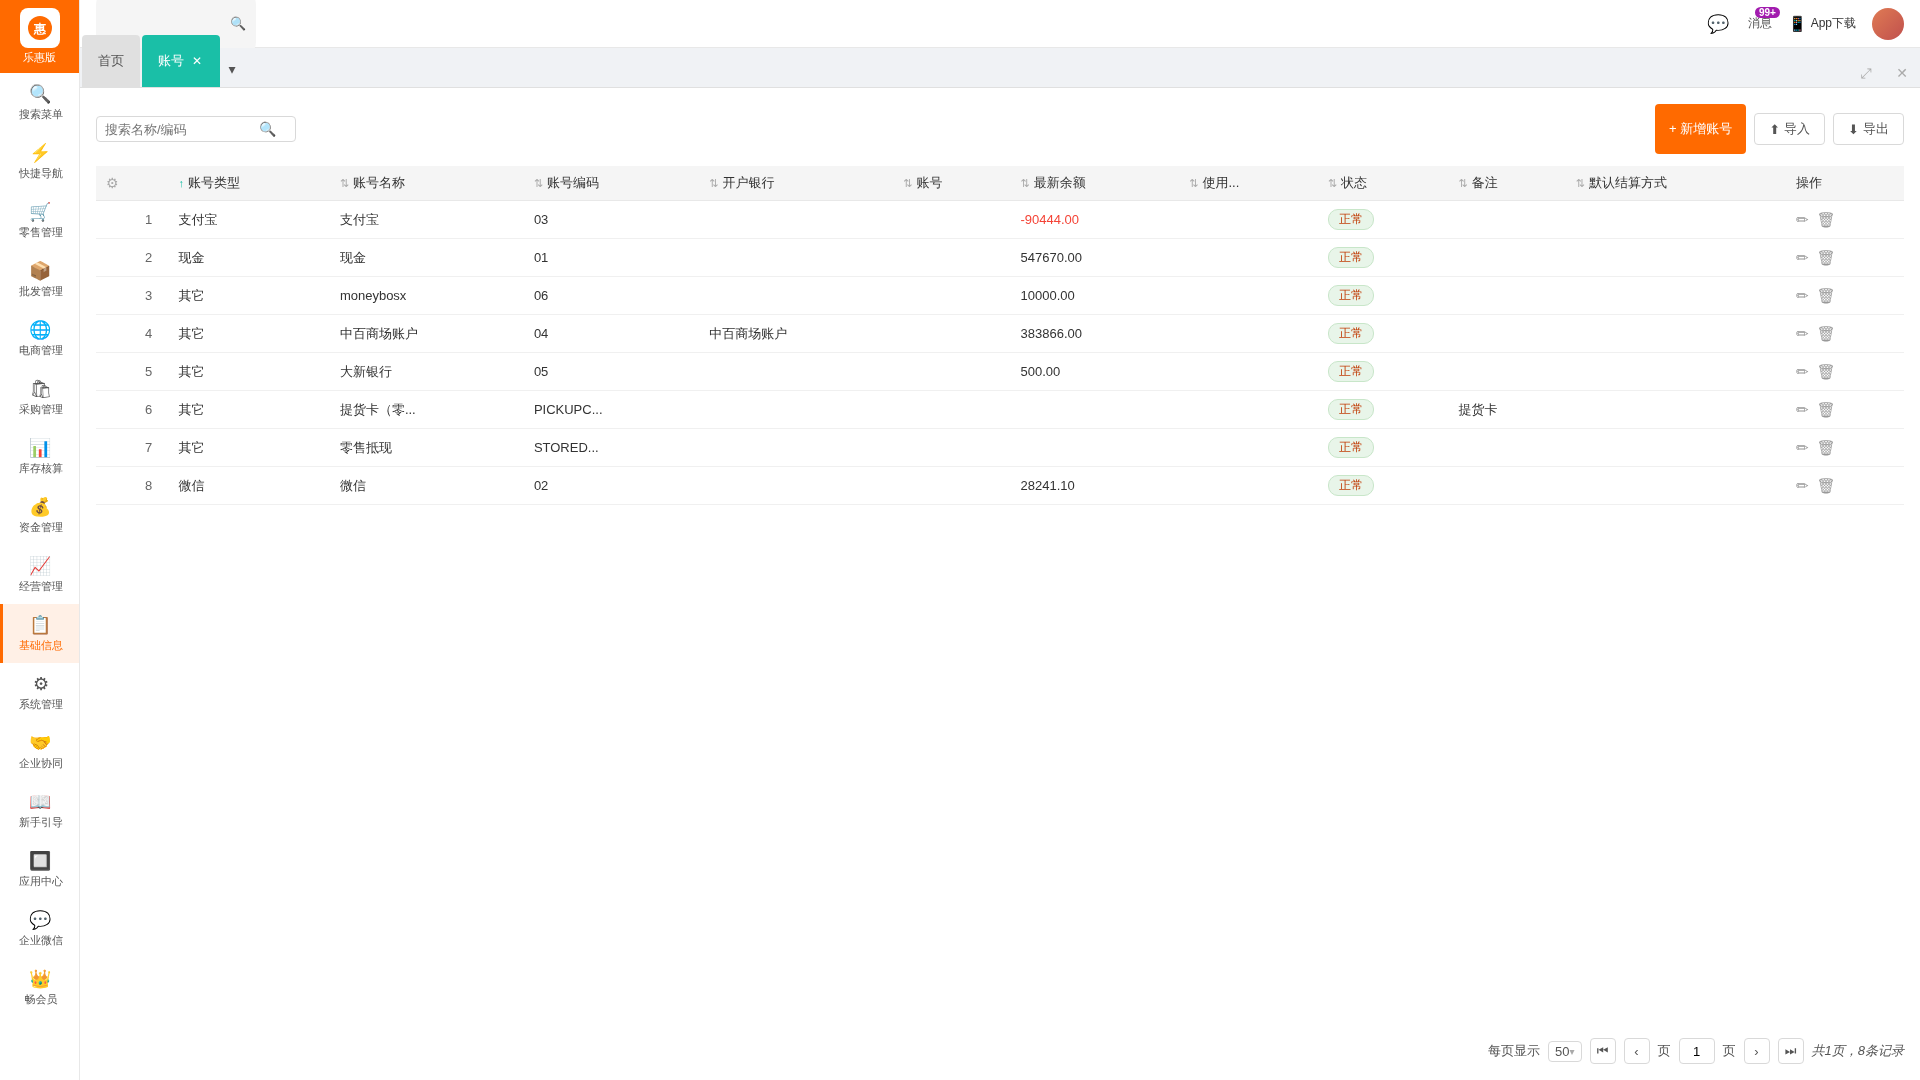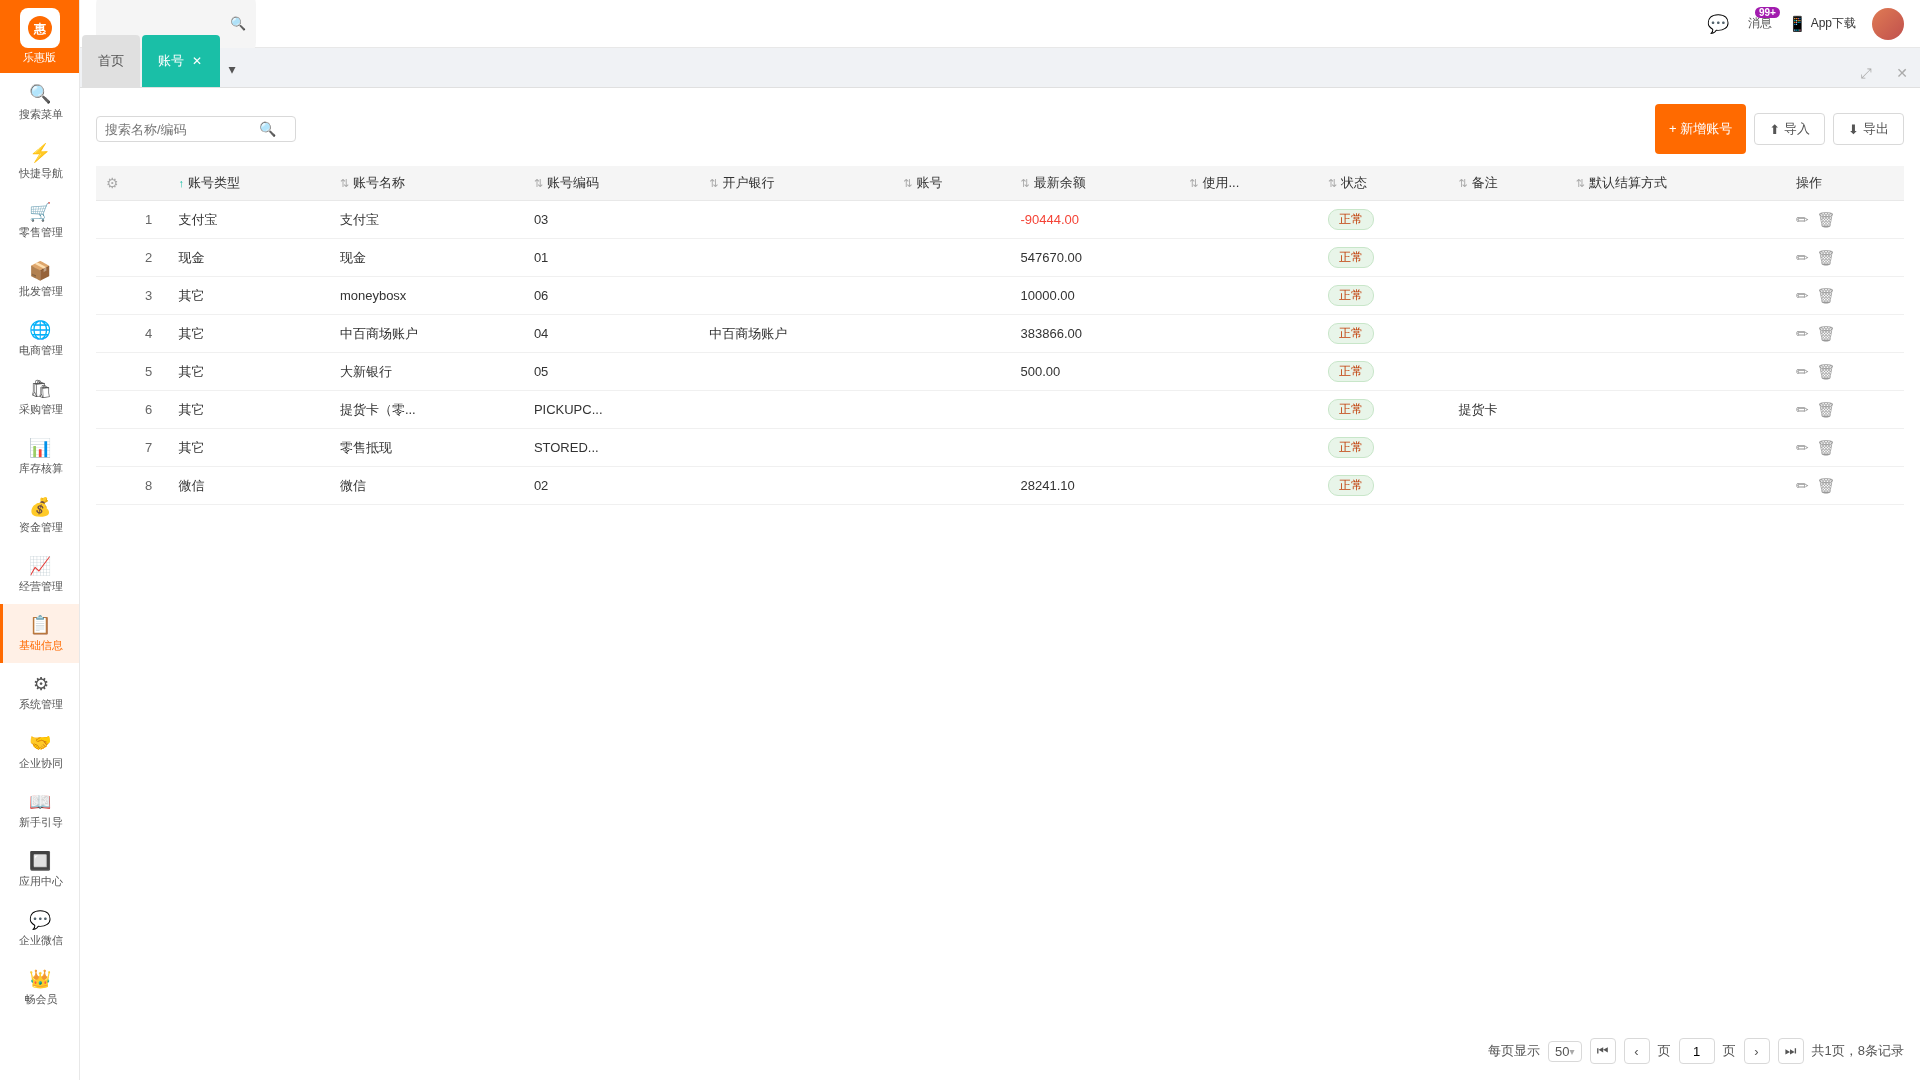--- a/index.html
+++ b/index.html
@@ -242,21 +242,21 @@
       border: 1px solid #d9d9d9; border-radius: 4px; padding: 2px 6px; background: #fff; cursor: pointer;
     }
     .page-btn {
       width: 26px; height: 26px; display: flex; align-items: center; justify-content: center;
       border: 1px solid #d9d9d9; border-radius: 4px; background: #fff; cursor: pointer; font-size: 13px; color: #555;
     }
     .page-input {
       width: 36px; height: 26px; text-align: center; border: 1px solid #d9d9d9; border-radius: 4px;
       font-size: 13px; outline: none;
     }
-    .page-total { color: #555; }
+    .page-total { color: #555; font-style: italic; }
 
     .header-settings-col { width: 32px; text-align: center; }
   </style>
 </head>
 <body>
 
 <div class="sidebar">
   <div class="sidebar-logo">
     <div class="sidebar-logo-icon">
       <svg width="28" height="28" viewBox="0 0 28 28">

